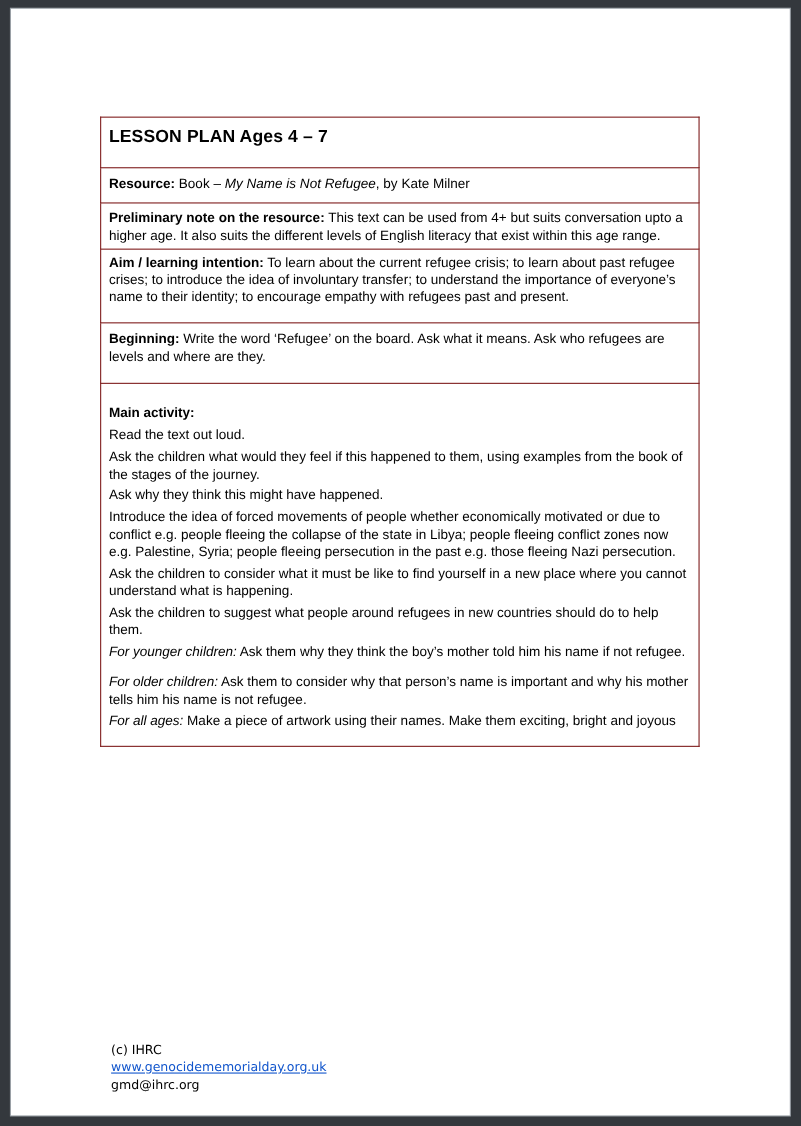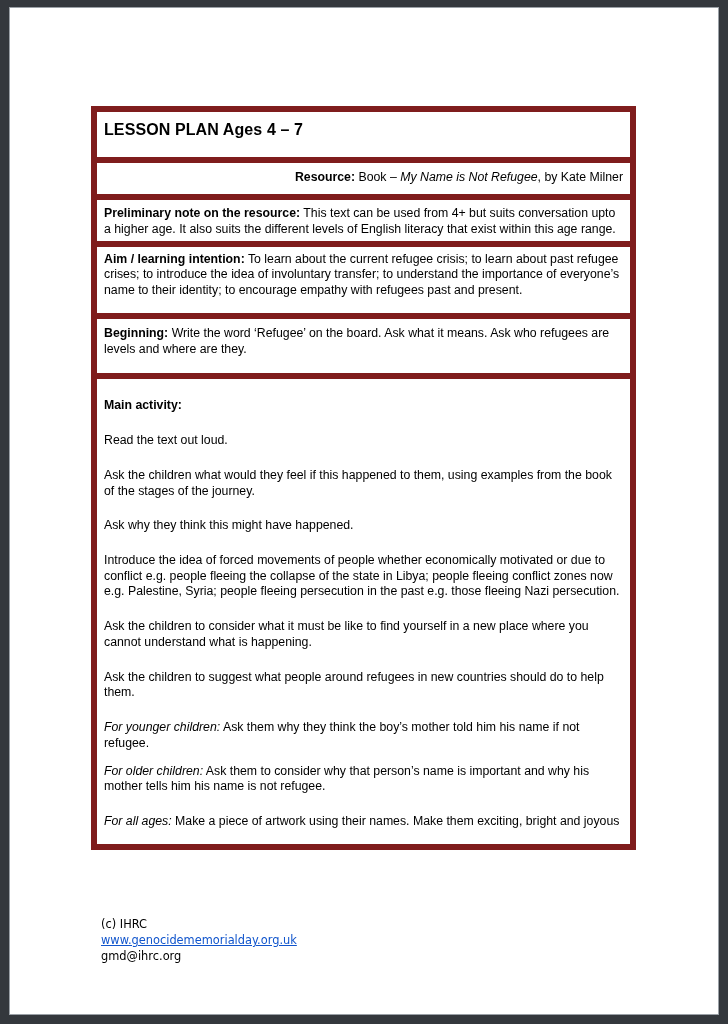--- a/index.html
+++ b/index.html
@@ -36,53 +36,53 @@
   
   .lp-table {
     position: absolute;
     left: 81px;
     top: 98px;
     width: 545px;
     border-collapse: collapse;
     table-layout: fixed;
   }
   .lp-table td {
-    border: 6px solid #7f1d1d;
+    border: 1px solid #7f1d1d;
     padding: 5px 7px 6px 7px;
     vertical-align: top;
     font-size: 12.3px;
     line-height: 1.28;
     color: #000000;
     font-family: "Liberation Sans", sans-serif;
   }
 
   .row-title td {
     padding-top: 8px;
     padding-bottom: 17px;
   }
   .title-text {
     font-weight: bold;
     font-size: 16px;
     letter-spacing: 0.1px;
   }
 
-  .row-resource td { padding-top: 7px; padding-bottom: 8px; text-align: right; }
+  .row-resource td { padding-top: 7px; padding-bottom: 8px; }
   .row-prelim td   { padding-top: 6px; padding-bottom: 3px; }
   .row-aim td      { padding-top: 5px; padding-bottom: 14px; }
   .row-begin td    { padding-top: 7px; padding-bottom: 16px; }
   .row-main td     { padding-top: 7px; padding-bottom: 14px; }
 
   .lbl { font-weight: bold; }
   .ital { font-style: italic; }
 
   p.b {
     margin: 0 0 0 0;
   }
   p.gap {
-    margin-top: 19px;
+    margin-top: 4px;
   }
   p.tight {
     margin-top: 12px;
   }
 
   
   .logo-block {
     position: absolute;
     left: 92px;
     top: 855px;
@@ -137,21 +137,21 @@
     color: #b9b9b9;
     margin-top: 3px;
     margin-left: 1px;
     font-weight: bold;
   }
 
   
   .footer {
     position: absolute;
     left: 91px;
-    top: 908px;
+    top: 938px;
     font-family: "DejaVu Sans", sans-serif;
     font-size: 11.4px;
     line-height: 1.42;
     color: #000000;
   }
   .footer a,
   .footer .link {
     color: #1155cc;
     text-decoration: underline;
     display: block;

